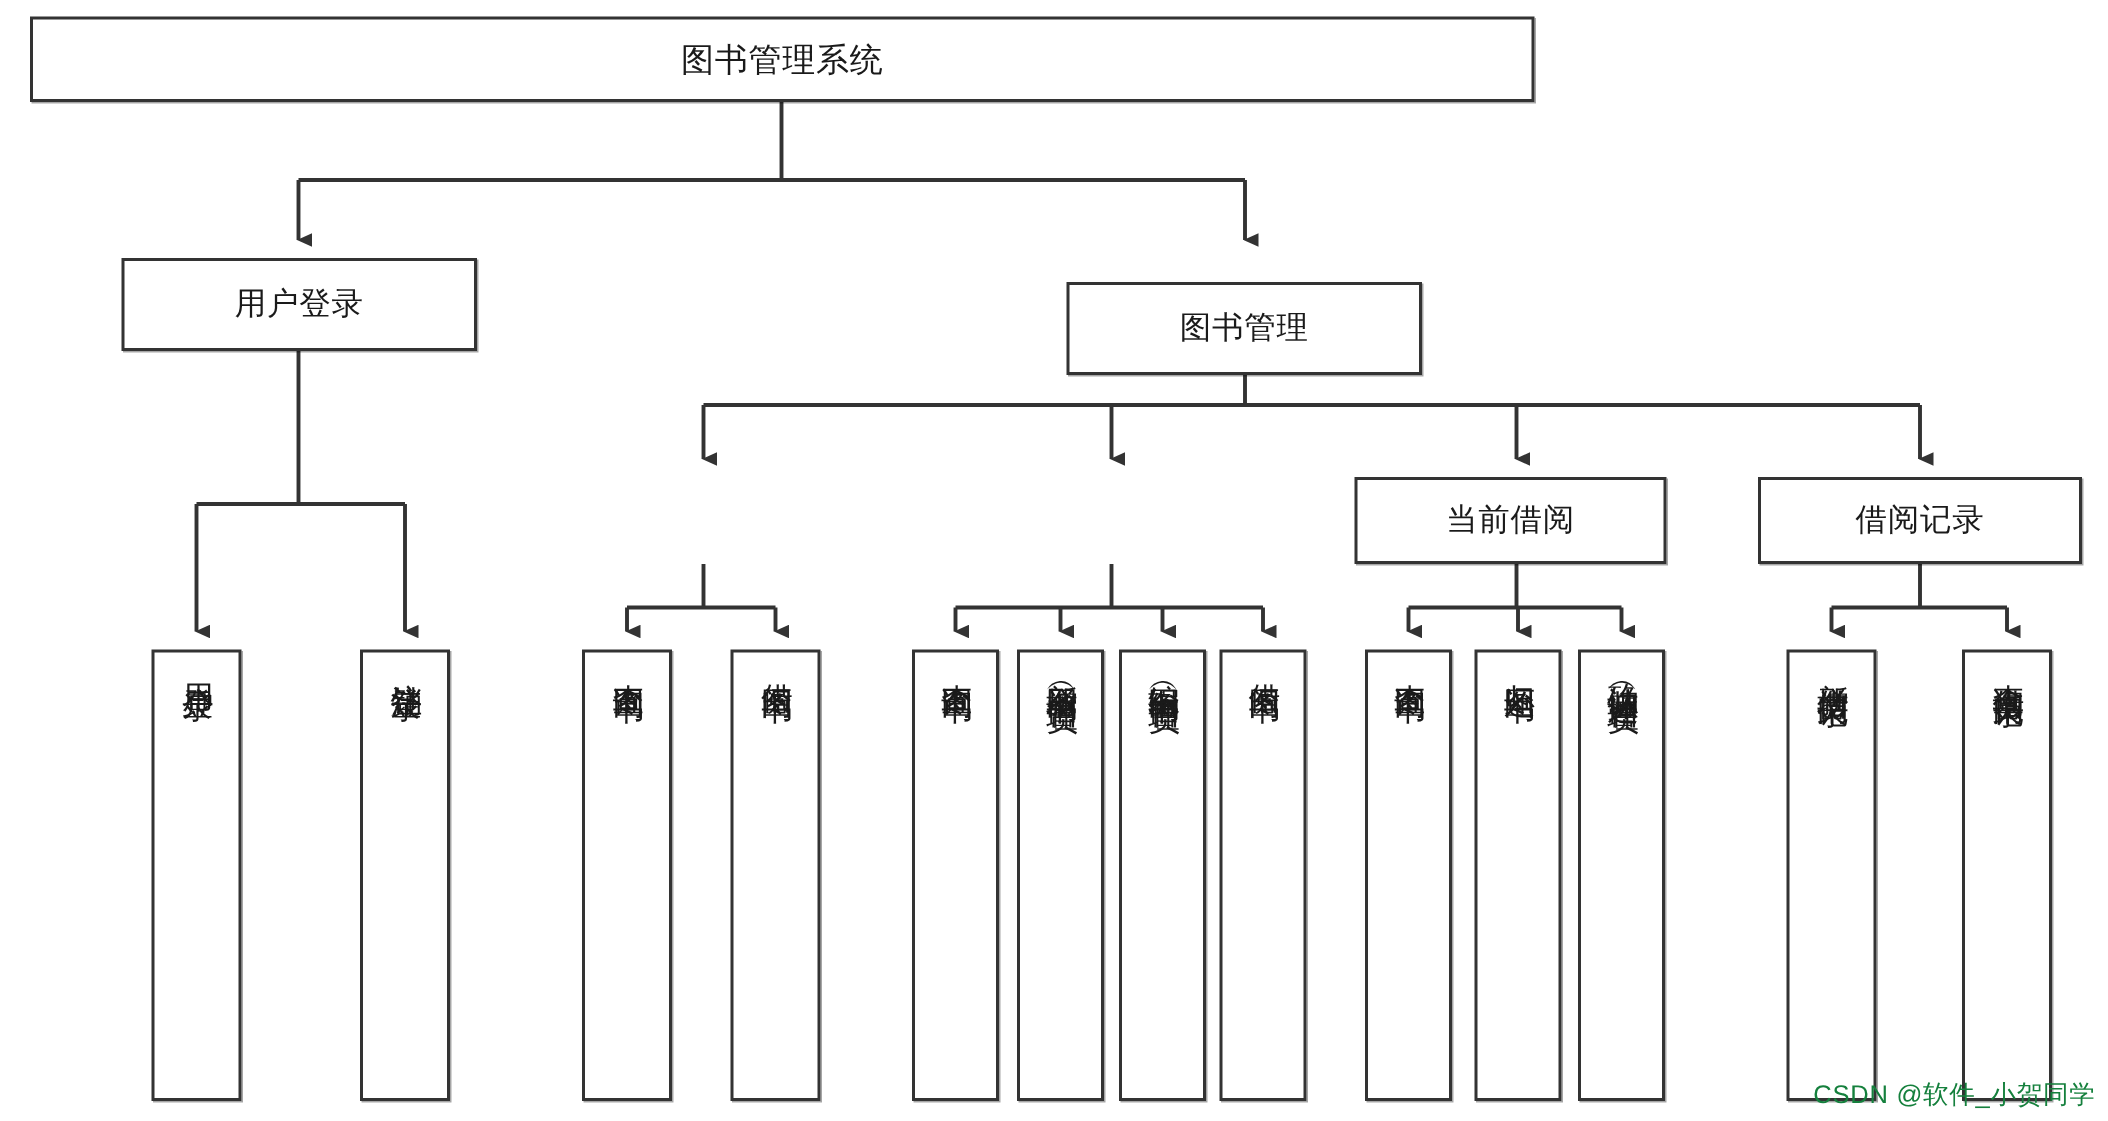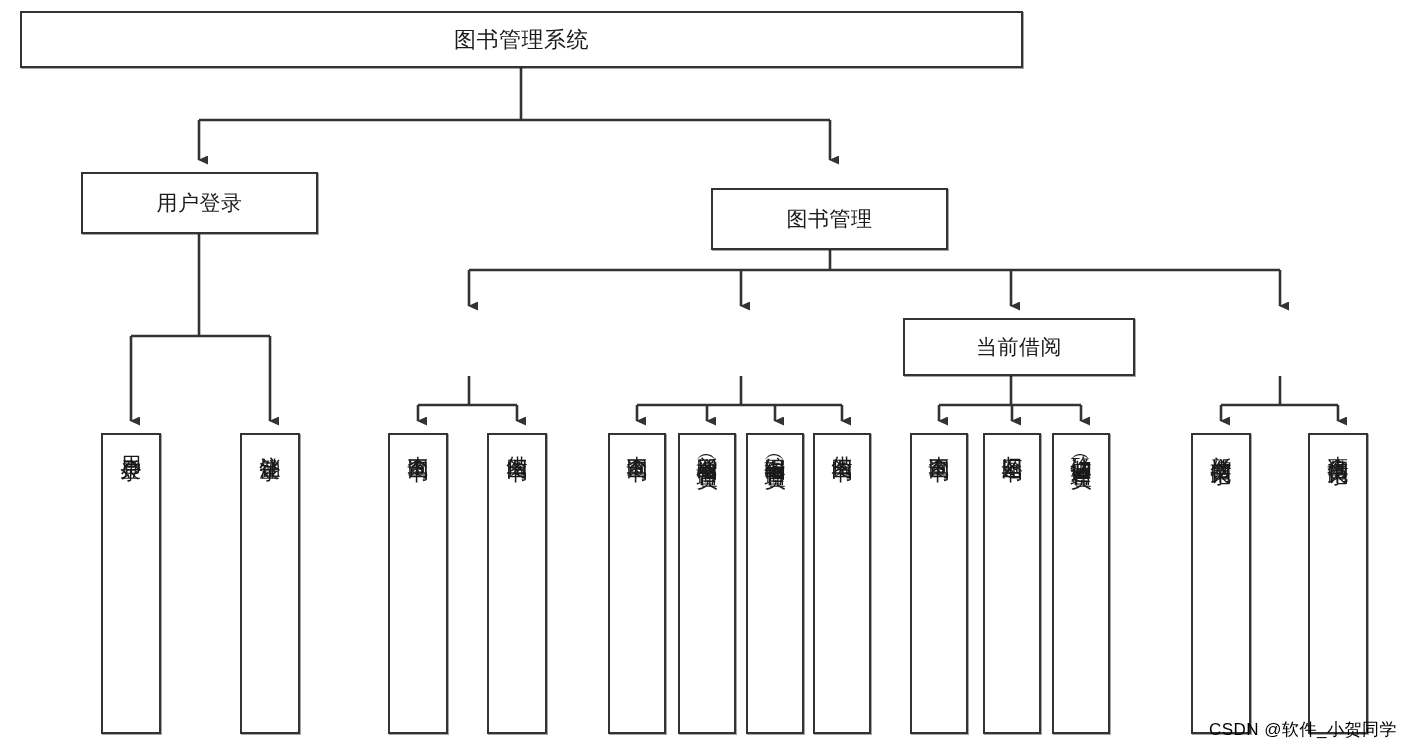--- a/index.html
+++ b/index.html
@@ -58,21 +58,21 @@
     font-size: 21px;
     line-height: 1.14;
     letter-spacing: 2px;
     margin: 0 auto;
   }
   .watermark {
     position: absolute;
     right: 8px;
     bottom: 6px;
     font-size: 17px;
-    color: #000000;
+    color: #15803d;
     letter-spacing: 0.5px;
     white-space: nowrap;
   }
 </style>
 </head>
 <body>
 
 <div id="canvas">
 
   <svg class="wires" viewBox="0 0 1405 747" xmlns="http://www.w3.org/2000/svg">
@@ -129,22 +129,25 @@
     <span class="lbl">图书管理系统</span>
   </div>
 
   <div class="node horiz" id="node-l2-0" style="left: 81px; top: 172px; width: 237px; height: 62px;">
     <span class="lbl">用户登录</span>
   </div>
   <div class="node horiz" id="node-l2-1" style="left: 711px; top: 172px; width: 237px; height: 62px; margin-top: 16px;">
     <span class="lbl">图书管理</span>
   </div>
 
-  <div class="node horiz" id="node-l3-2" style="left: 903px; top: 318px; width: 232px; height: 58px; align-items: center;">
+  <div class="node horiz" id="node-l3-2" style="left: 903px; top: 318px; width: 208px; height: 58px; align-items: center;">
     <span class="lbl">当前借阅</span>
+  </div>
+  <div class="node horiz" id="node-l3-3" style="left: 1172px; top: 318px; width: 216px; height: 58px;">
+    <span class="lbl">借阅记录</span>
   </div>
 
   <div class="node vert" id="node-leaf-0" style="left: 101px; top: 433px; width: 60px; height: 301px;">
     <span class="lbl">用户登录</span>
   </div>
   <div class="node vert" id="node-leaf-1" style="left: 240px; top: 433px; width: 60px; height: 301px;">
     <span class="lbl">注销登录</span>
   </div>
   <div class="node vert" id="node-leaf-2" style="left: 388px; top: 433px; width: 60px; height: 301px;">
     <span class="lbl">查询图书</span>

